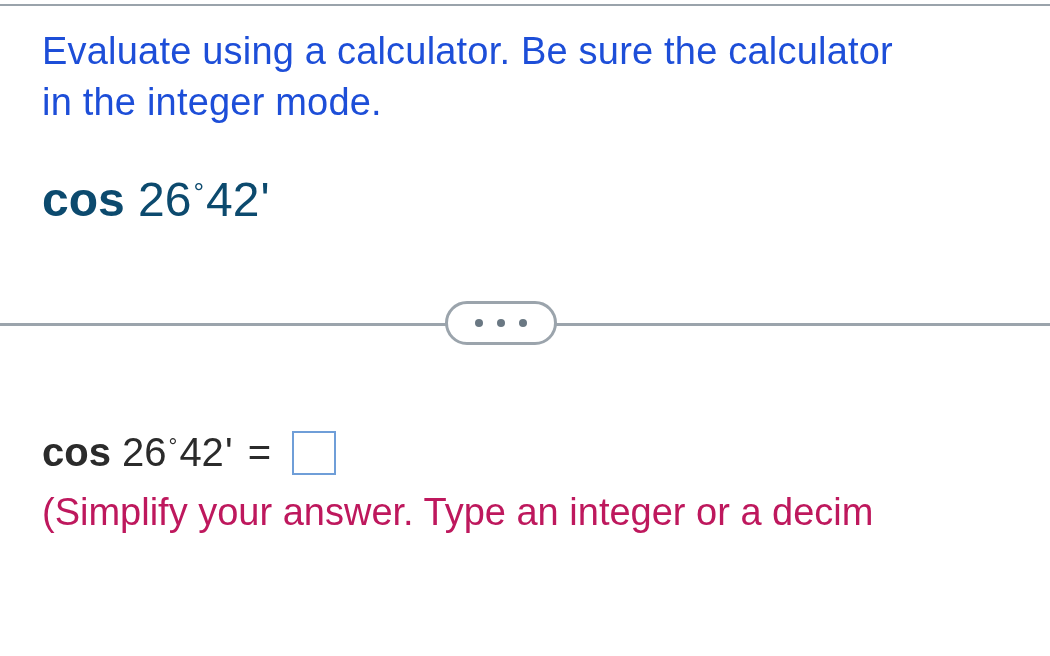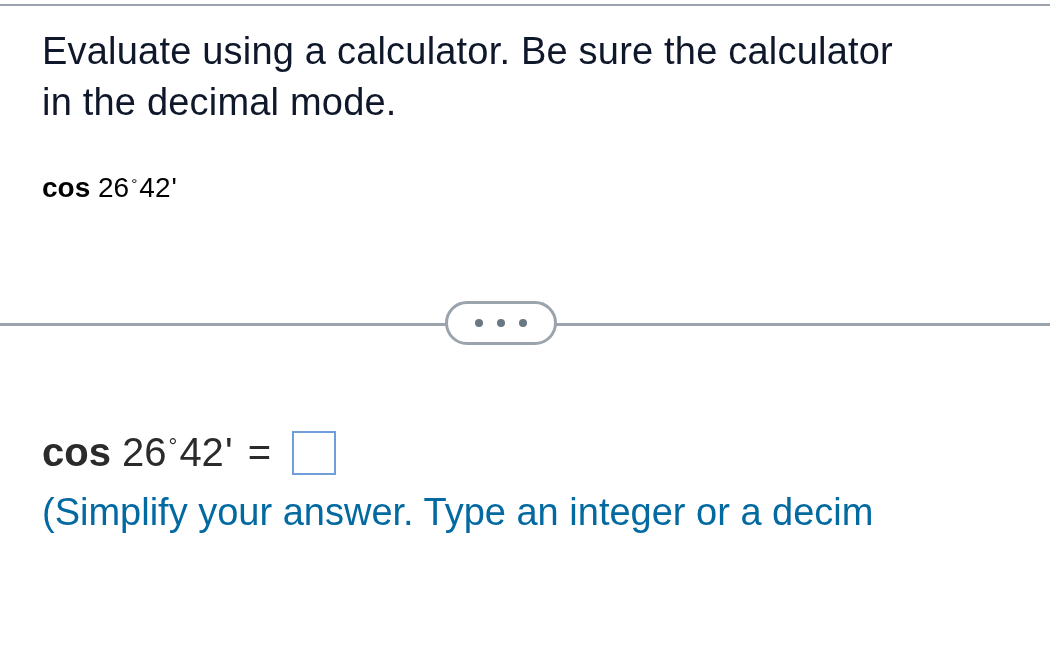--- a/index.html
+++ b/index.html
@@ -26,34 +26,34 @@
     height: 0;
     border-top: 2px solid #9aa3ab;
   }
   .question-block {
     position: absolute;
     left: 42px;
     top: 26px;
     right: 0;
     font-size: 38px;
     line-height: 1.35;
-    color: #0f172a;
+    color: #1d4ed8;
     font-weight: 400;
     letter-spacing: 0.2px;
     white-space: normal;
   }
   .q-line {
     display: block;
   }
   .expr-block {
     position: absolute;
     left: 42px;
     top: 172px;
-    font-size: 28px;
-    color: #000000;
+    font-size: 48px;
+    color: #0c4a6e;
   }
   .cos-label {
     font-weight: 700;
   }
   .angle {
     position: relative;
     display: inline-block;
     font-weight: 400;
   }
   .deg-symbol {
@@ -130,37 +130,37 @@
     font-size: 28px;
     text-align: center;
     padding: 0;
     color: #222;
     outline: none;
   }
   .hint-text {
     margin-top: 12px;
     font-size: 38px;
     line-height: 1.35;
-    color: #0369a1;
+    color: #be185d;
     font-weight: 400;
   }
   .hint-line {
     display: block;
   }
 </style>
 </head>
 <body>
 
 <div class="page">
 
   <div class="top-rule"></div>
 
   <div class="question-block">
     <span class="q-line">Evaluate using a calculator. Be sure the calculator</span>
-    <span class="q-line">in the decimal mode.</span>
+    <span class="q-line">in the integer mode.</span>
   </div>
 
   <div class="expr-block">
     <span class="cos-label">cos</span>
     <span class="angle">
       <span>26</span><span class="deg-symbol">°</span><span>42</span><span class="prime">'</span>
     </span>
   </div>
 
   <div class="divider-wrap">

